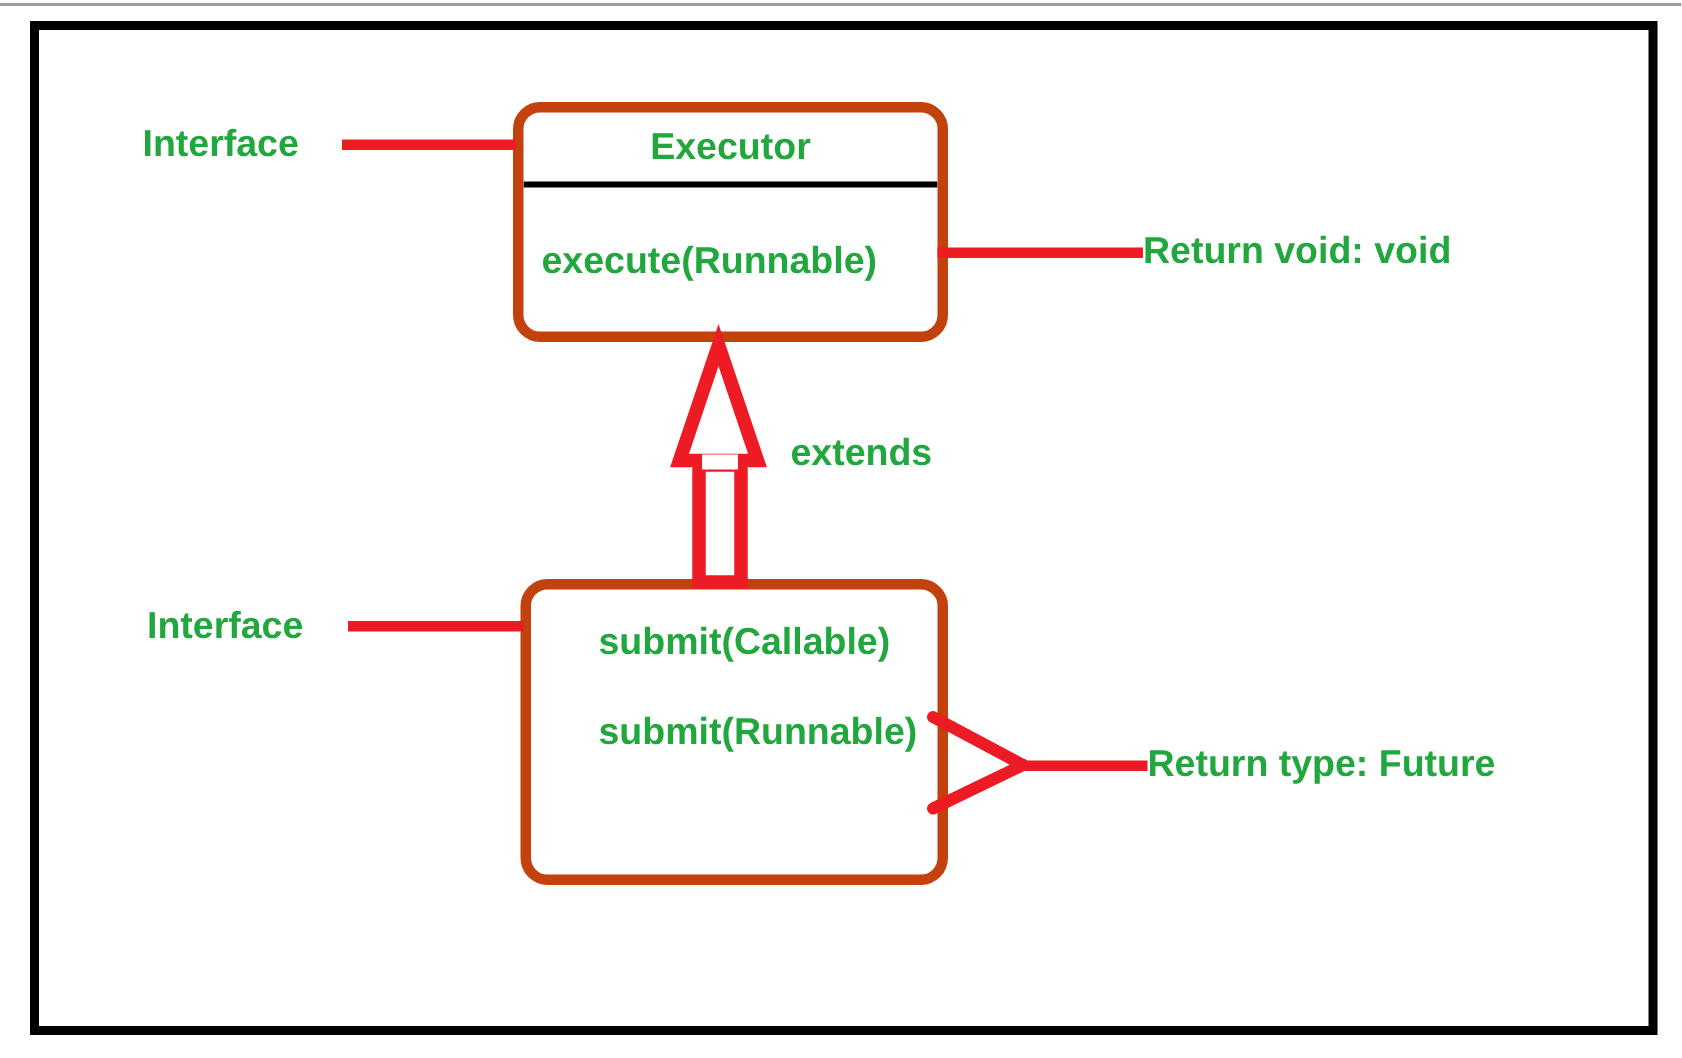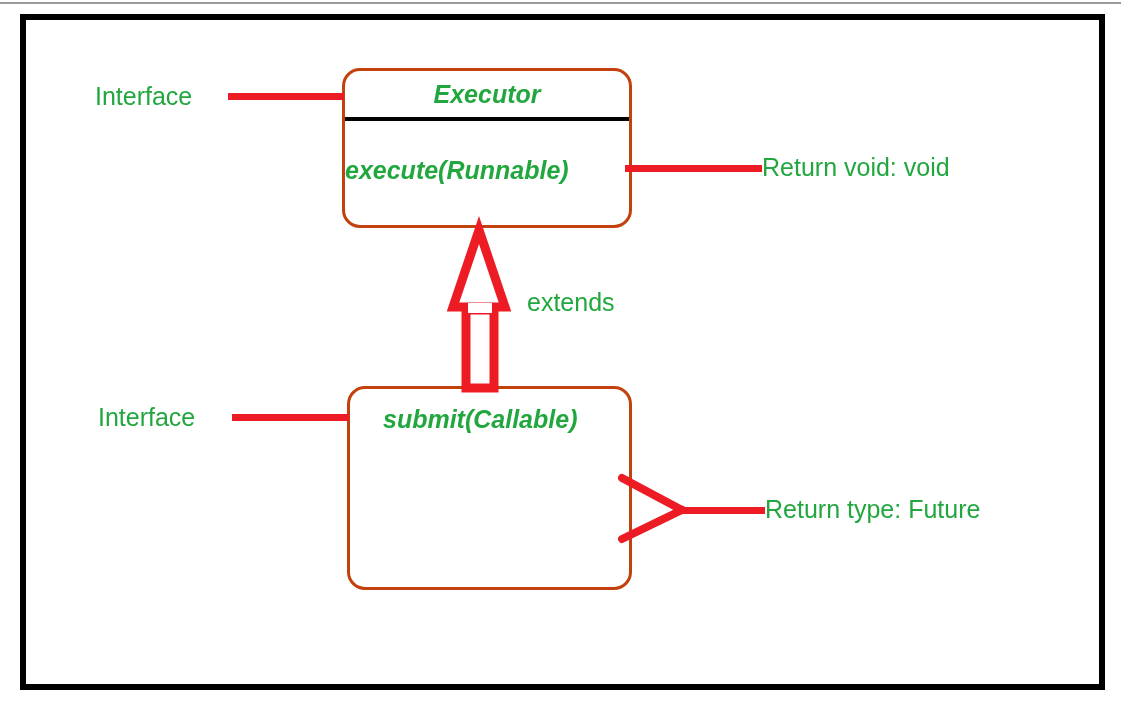--- a/index.html
+++ b/index.html
@@ -38,41 +38,41 @@
     width: 1085px;
     height: 676px;
     border: 6px solid #000000;
     box-sizing: border-box;
     background: #ffffff;
   }
 
   
   .uml-box {
     position: absolute;
-    border: 3px solid #c2410c;
+    border: 7px solid #c2410c;
     border-radius: 18px;
     background: #ffffff;
     box-sizing: border-box;
     overflow: hidden;
-    font-style: italic;
   }
   .uml-title-cell {
     display: flex;
     align-items: center;
     justify-content: center;
     box-sizing: border-box;
     border-bottom: 4px solid #000000;
   }
   .uml-members {
     box-sizing: border-box;
   }
   .uml-member-row {
     display: flex;
     align-items: center;
     box-sizing: border-box;
+    padding-left: 12px;
   }
 
   .uml-text {
     color: #22a73f;
     font-weight: bold;
     font-family: "Liberation Sans", sans-serif;
     white-space: nowrap;
     line-height: 1;
   }
   .uml-title-text { font-size: 25px; }
@@ -99,21 +99,21 @@
   #executor-service-box .uml-title-cell { height: 51px; }
   #executor-service-box .uml-members { height: 147px; margin-left: 33px; }
   #executor-service-box .uml-member-row { height: 60px; }
   #executor-service-box .uml-member-row:first-child { margin-top: 5px; }
   #executor-service-box .uml-member-row:last-child { margin-top: 0px; }
 
   
   .anno-text {
     position: absolute;
     color: #22a73f;
-    font-weight: normal;
+    font-weight: bold;
     font-size: 25px;
     font-family: "Liberation Sans", sans-serif;
     white-space: nowrap;
     line-height: 1;
   }
   #label-interface-executor { left: 95px;  top: 84px; }
   #label-interface-service  { left: 98px;  top: 405px; }
   #label-return-void        { left: 762px; top: 155px; }
   #label-return-future      { left: 765px; top: 497px; }
   #label-extends            { left: 527px; top: 290px; }
@@ -156,20 +156,23 @@
         <span class="uml-text uml-member-text">execute(Runnable)</span>
       </div>
     </div>
   </div>
 
   <div class="uml-box" id="executor-service-box">
     <div class="uml-members">
       <div class="uml-member-row">
         <span class="uml-text uml-member-text">submit(Callable)</span>
       </div>
+      <div class="uml-member-row">
+        <span class="uml-text uml-member-text">submit(Runnable)</span>
+      </div>
     </div>
   </div>
 
   <div class="leader" id="leader-interface-executor"></div>
   <div class="leader" id="leader-interface-service"></div>
   <div class="leader" id="leader-return-void"></div>
   <div class="leader" id="leader-return-future"></div>
 
   <div class="anno-text" id="label-interface-executor">Interface</div>
 

